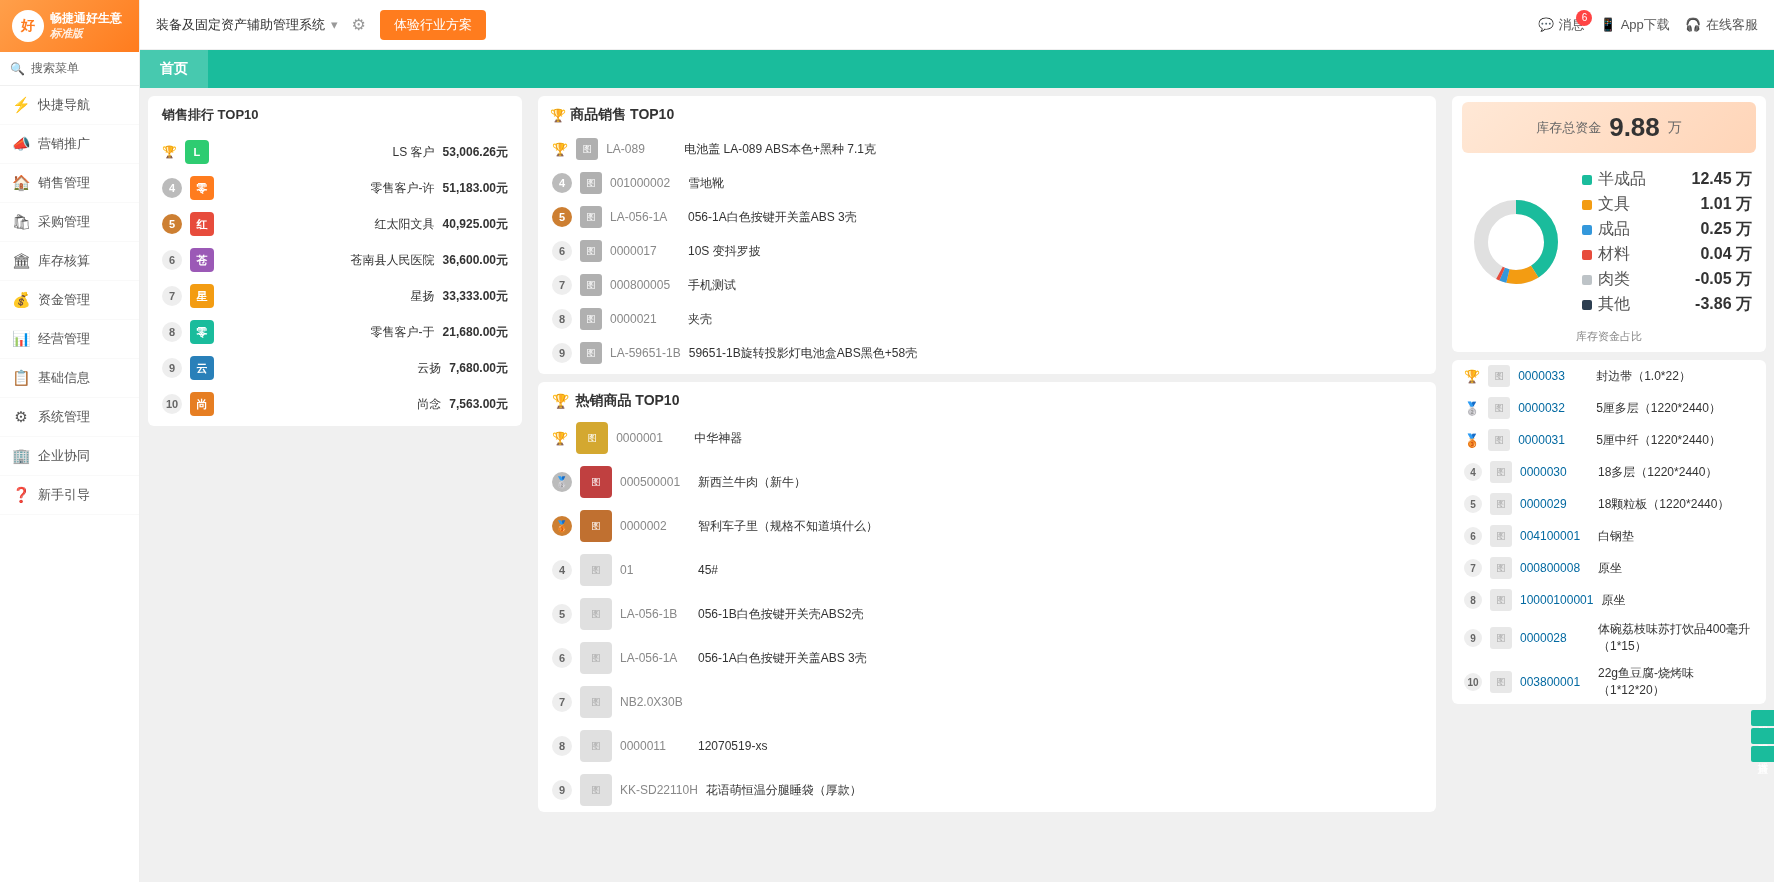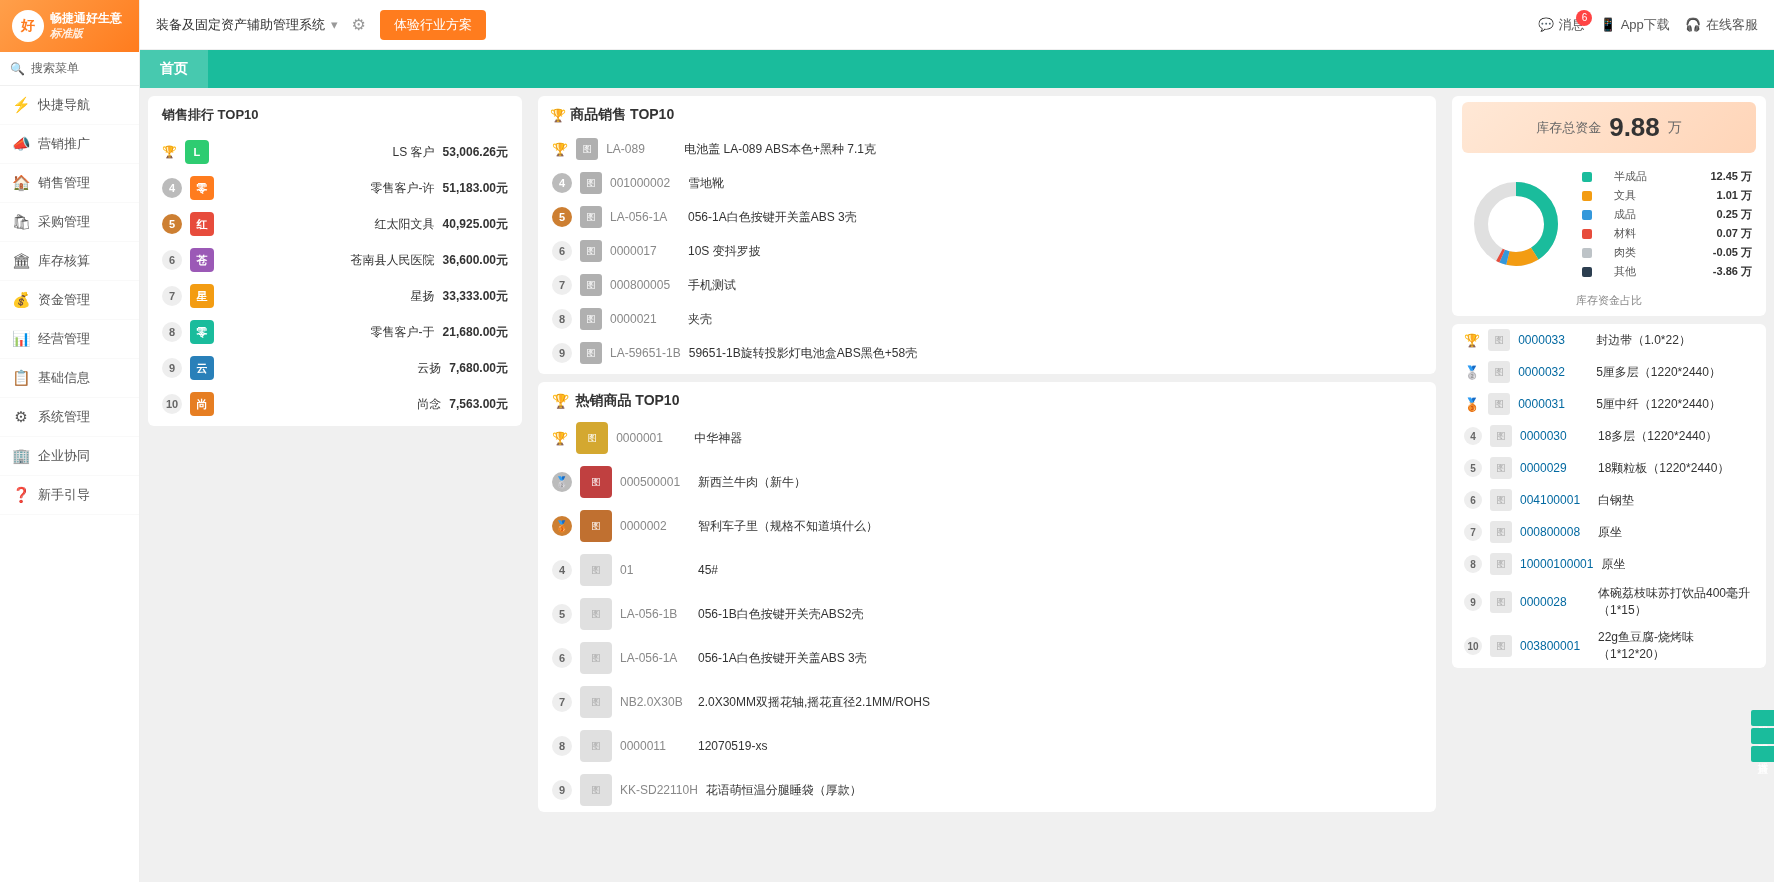--- a/index.html
+++ b/index.html
@@ -275,23 +275,23 @@
     }
     .donut-chart {
       width: 100px; height: 100px;
       flex-shrink: 0;
     }
     .legend-list { flex: 1; }
     .legend-item {
       display: flex;
       align-items: center;
       justify-content: center;
-      font-size: 11px;
+      font-size: 16px;
       padding: 2px 0;
-      gap: 22px;
+      gap: 6px;
     }
     .legend-dot {
       width: 10px; height: 10px; border-radius: 2px; flex-shrink: 0;
     }
     .legend-label { flex: 1; color: #555; }
     .legend-value { color: #333; font-weight: bold; }
     .legend-note { font-size: 11px; color: #888; text-align: center; padding: 4px 14px 8px; }
 
     
     .new-product-item {
@@ -633,21 +633,20 @@
           <span class="product-code">LA-056-1A</span>
           <span class="product-name">056-1A白色按键开关盖ABS 3壳</span>
         </div>
 
         <div class="product-item">
           <span class="rank-num normal" style="background:#eee;color:#666;border-radius:50%;width:20px;height:20px;display:inline-flex;align-items:center;justify-content:center;font-size:11px;font-weight:bold;">7</span>
           <div class="product-thumb">
             <span style="font-size:9px;color:#aaa;">图</span>
           </div>
           <span class="product-code">NB2.0X30B</span>
-          <span class="product-name">2.0X30MM双摇花轴,摇花直径2.1MM/ROHS</span>
         </div>
 
         <div class="product-item">
           <span class="rank-num normal" style="background:#eee;color:#666;border-radius:50%;width:20px;height:20px;display:inline-flex;align-items:center;justify-content:center;font-size:11px;font-weight:bold;">8</span>
           <div class="product-thumb">
             <span style="font-size:9px;color:#aaa;">图</span>
           </div>
           <span class="product-code">0000011</span>
           <span class="product-name">12070519-xs</span>
         </div>
@@ -699,21 +698,21 @@
               <span class="legend-value">1.01 万</span>
             </div>
             <div class="legend-item">
               <div class="legend-dot" style="background:#3498db;"></div>
               <span class="legend-label">成品</span>
               <span class="legend-value">0.25 万</span>
             </div>
             <div class="legend-item">
               <div class="legend-dot" style="background:#e74c3c;"></div>
               <span class="legend-label">材料</span>
-              <span class="legend-value">0.07 万</span>
+              <span class="legend-value">0.04 万</span>
             </div>
             <div class="legend-item">
               <div class="legend-dot" style="background:#bdc3c7;"></div>
               <span class="legend-label">肉类</span>
               <span class="legend-value">-0.05 万</span>
             </div>
             <div class="legend-item">
               <div class="legend-dot" style="background:#2c3e50;"></div>
               <span class="legend-label">其他</span>
               <span class="legend-value">-3.86 万</span>

